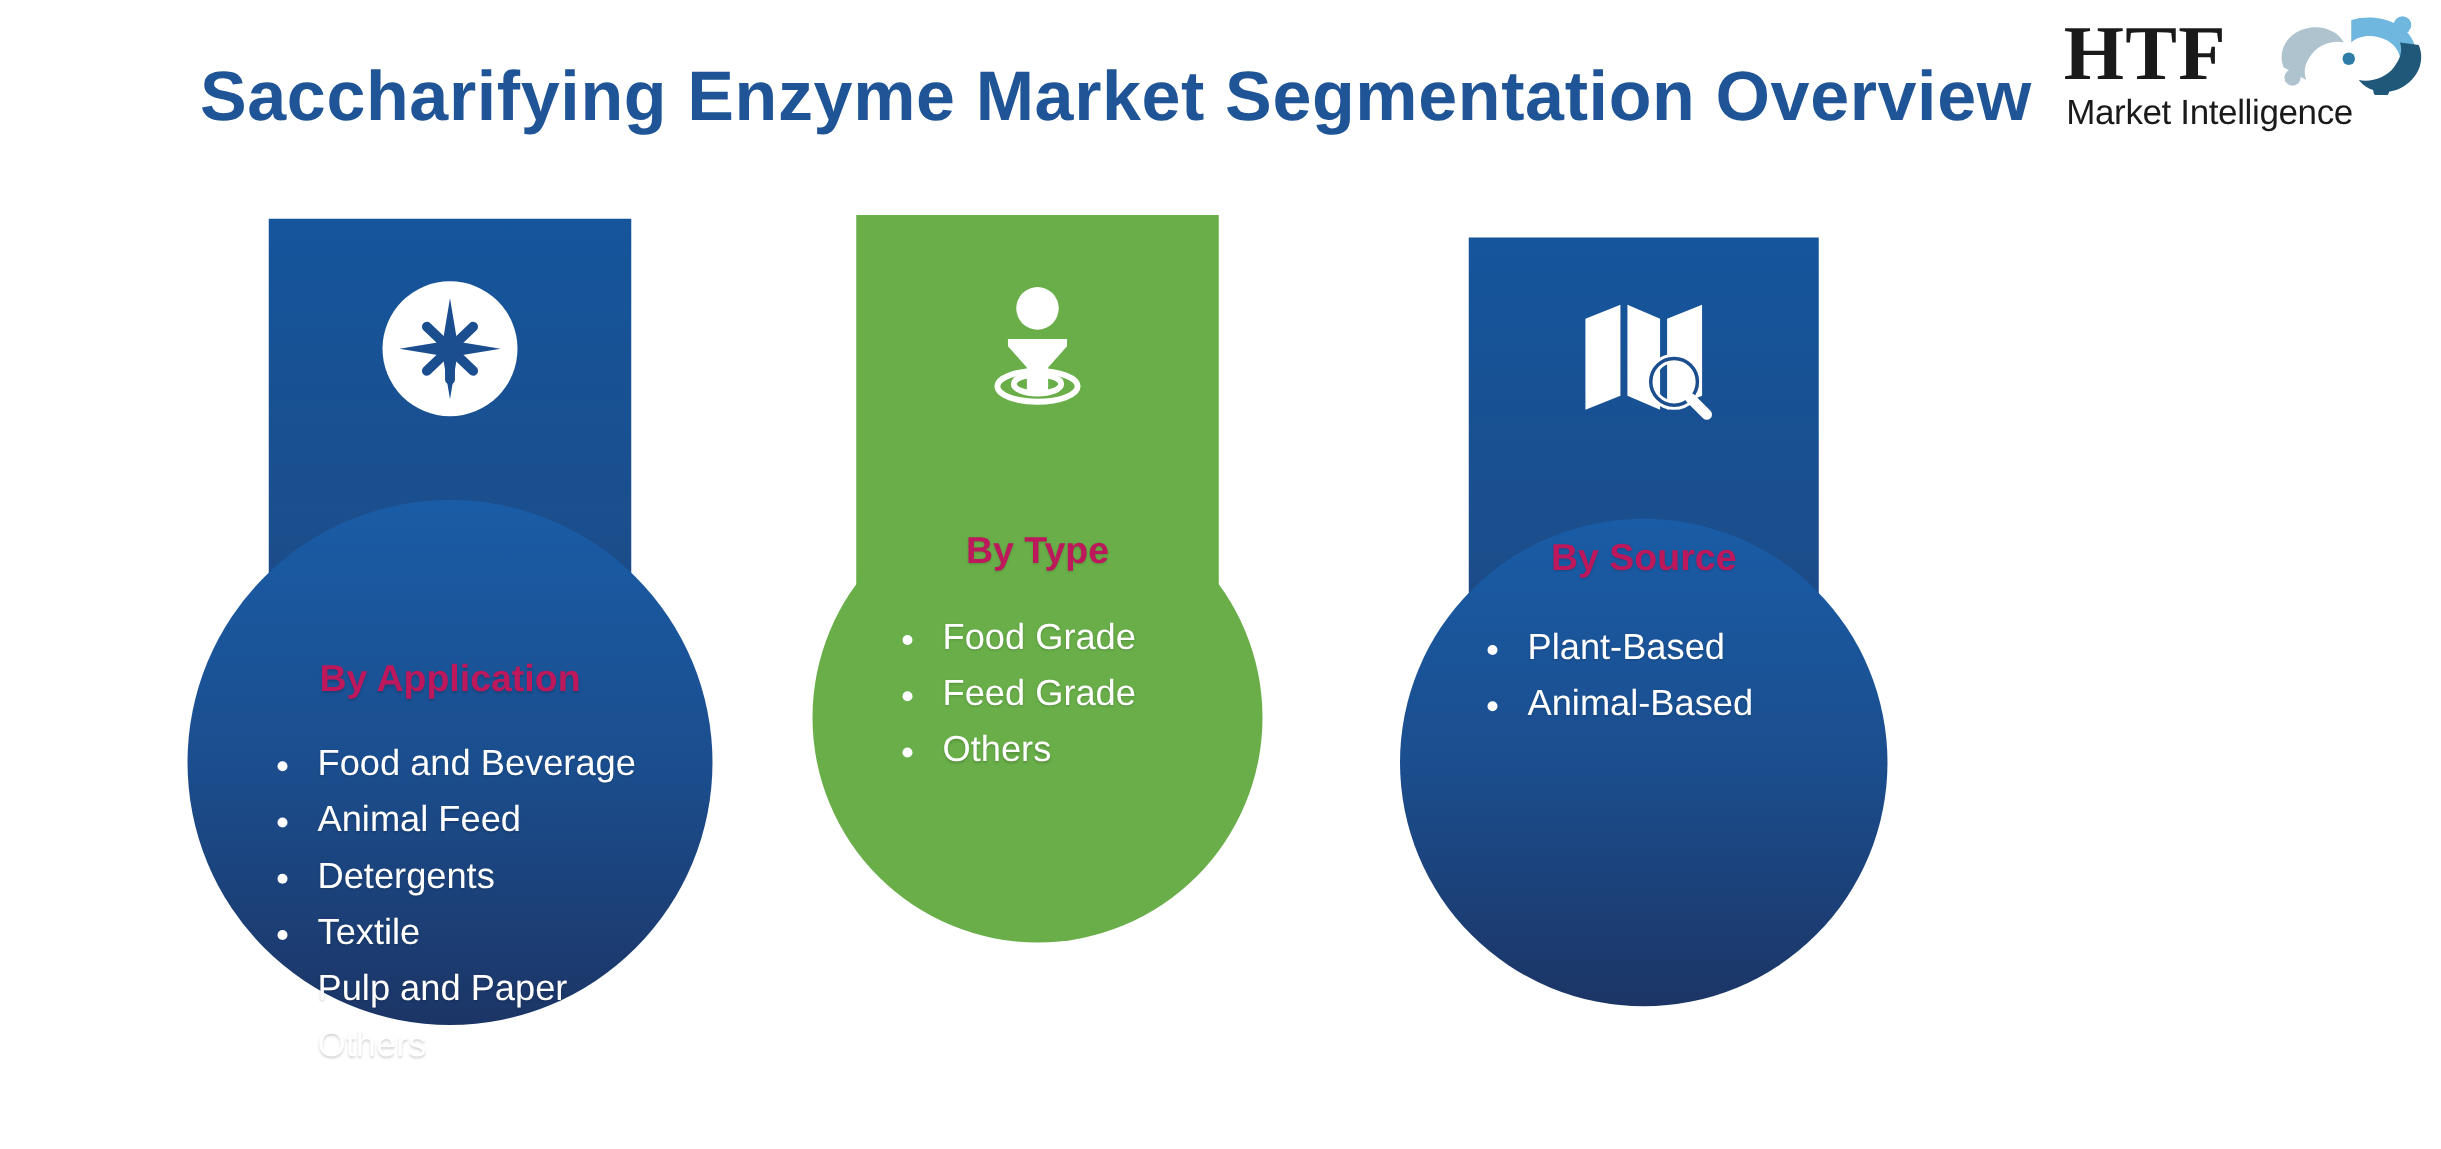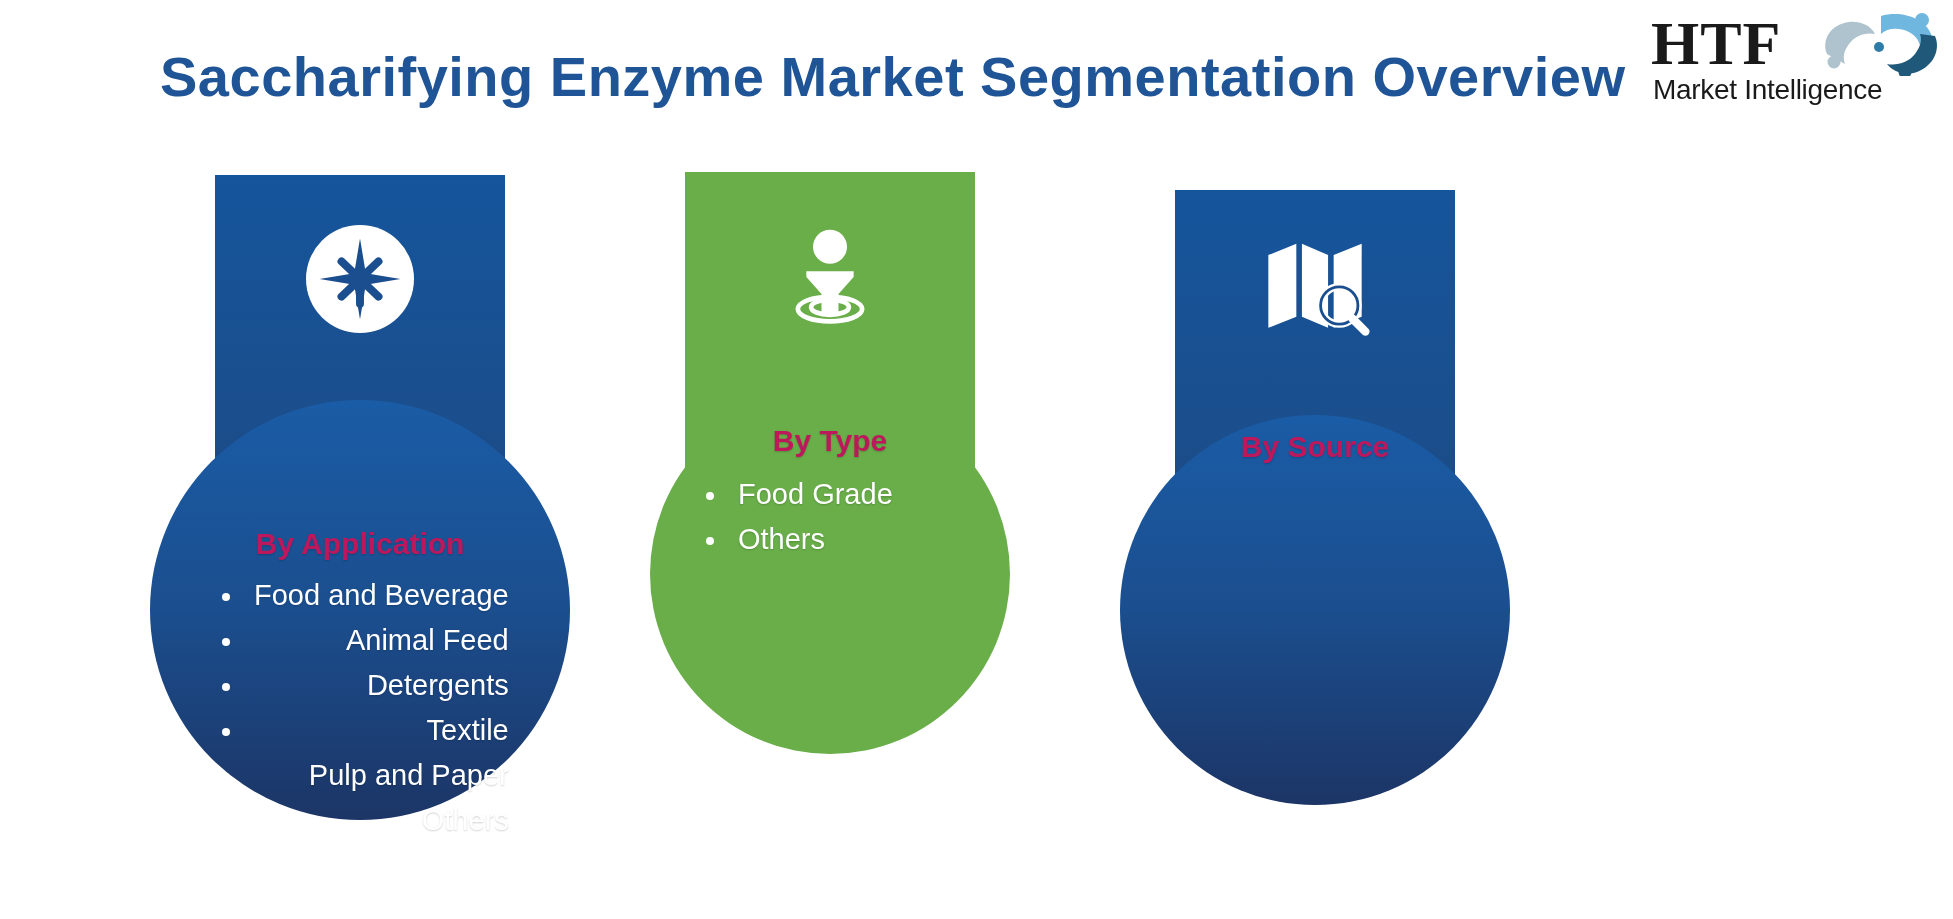--- a/index.html
+++ b/index.html
@@ -40,39 +40,39 @@
   .icon-wrap{
     position:absolute;left:50%;transform:translateX(-50%);
   }
   .heading{
     position:absolute;left:0;width:100%;
     text-align:center;color:#be185d;
     font-size:30px;font-weight:bold;
     text-shadow:0 1px 2px rgba(0,0,0,.18);
   }
   .list{
-    position:absolute;margin:0;padding:0;list-style:none;
+    position:absolute;margin:16px;padding:0;list-style:none;
     color:#ffffff;font-size:29px;line-height:45px;
     text-shadow:0 1px 2px rgba(0,0,0,.18);
   }
   .list li{position:relative;padding-left:40px;white-space:nowrap;}
   .list li.bulleted:before{
     content:"";position:absolute;left:8px;top:20px;
     width:8px;height:8px;border-radius:50%;background:#ffffff;
   }
 
   
   #col1{left:150px;top:175px;width:420px;height:744px;}
   #col1 .bar{top:0;width:290px;height:460px;
     background:linear-gradient(180deg,#15559C 0%,#1B4E8C 55%,#1C3F72 100%);}
   #col1 .circle{top:225px;width:420px;height:420px;
     background:linear-gradient(180deg,#1A5CA6 0%,#1B4E8E 50%,#1C3566 100%);}
   #col1 .icon-wrap{top:50px;}
   #col1 .heading{top:352px;}
-  #col1 .list{left:64px;top:398px;text-align:right;}
+  #col1 .list{left:48px;top:398px;}
 
   #col2{left:650px;top:172px;width:360px;height:780px;}
   #col2 .bar{top:0;width:290px;height:420px;background:#69AE49;}
   #col2 .circle{top:222px;width:360px;height:360px;background:#69AE49;}
   #col2 .icon-wrap{top:52px;}
   #col2 .heading{top:252px;}
   #col2 .list{left:48px;top:300px;}
 
   #col3{left:1120px;top:190px;width:390px;height:744px;}
   #col3 .bar{top:0;width:280px;height:455px;
@@ -155,20 +155,21 @@
         <path d="M30 50 h50 v6 l-16 18 v22 h-18 v-22 l-16 -18 Z" fill="#ffffff"></path>
         <ellipse cx="55" cy="88" rx="20" ry="8" fill="none" stroke="#ffffff" stroke-width="5"></ellipse>
         <ellipse cx="55" cy="90" rx="34" ry="13" fill="none" stroke="#ffffff" stroke-width="5"></ellipse>
       </svg>
     </div>
 
     <div class="heading">By Type</div>
 
     <ul class="list">
       <li class="bulleted">Food Grade</li>
+      <li class="bulleted">Feed Grade</li>
       <li class="bulleted">Others</li>
     </ul>
   </div>
 
   <div class="col" id="col3">
     <div class="bar"></div>
     <div class="circle"></div>
 
     <div class="icon-wrap">
       <svg viewBox="0 0 120 110" width="112" height="104">
@@ -176,15 +177,19 @@
         <path d="M46 12 L74 24 L74 102 L46 90 Z" fill="#ffffff"></path>
         <path d="M80 24 L110 12 L110 90 L80 102 Z" fill="#ffffff"></path>
         <circle cx="86" cy="78" r="20" fill="none" stroke="#ffffff" stroke-width="8"></circle>
         <circle cx="86" cy="78" r="20" fill="none" stroke="#1B4E8E" stroke-width="3"></circle>
         <path d="M100 92 L114 106" stroke="#ffffff" stroke-width="9" stroke-linecap="round"></path>
       </svg>
     </div>
 
     <div class="heading">By Source</div>
 
+    <ul class="list">
+      <li class="bulleted">Plant-Based</li>
+      <li class="bulleted">Animal-Based</li>
+    </ul>
   </div>
 
 </div>
 
 </body></html>

